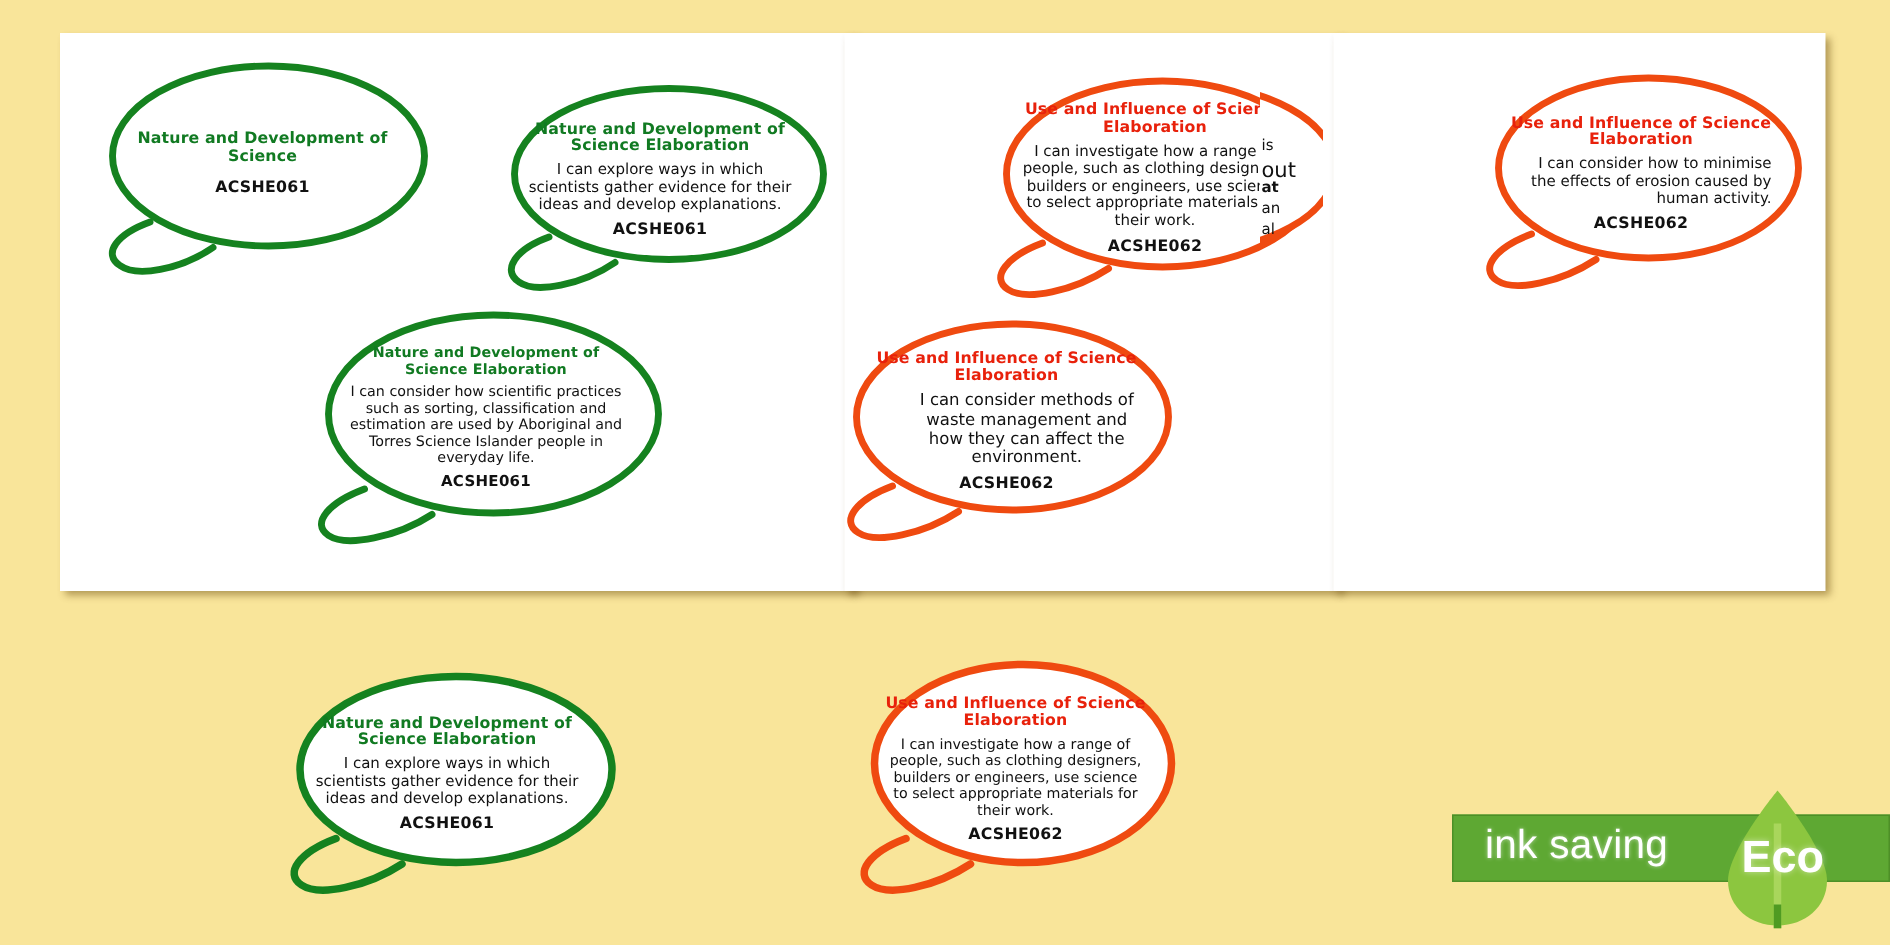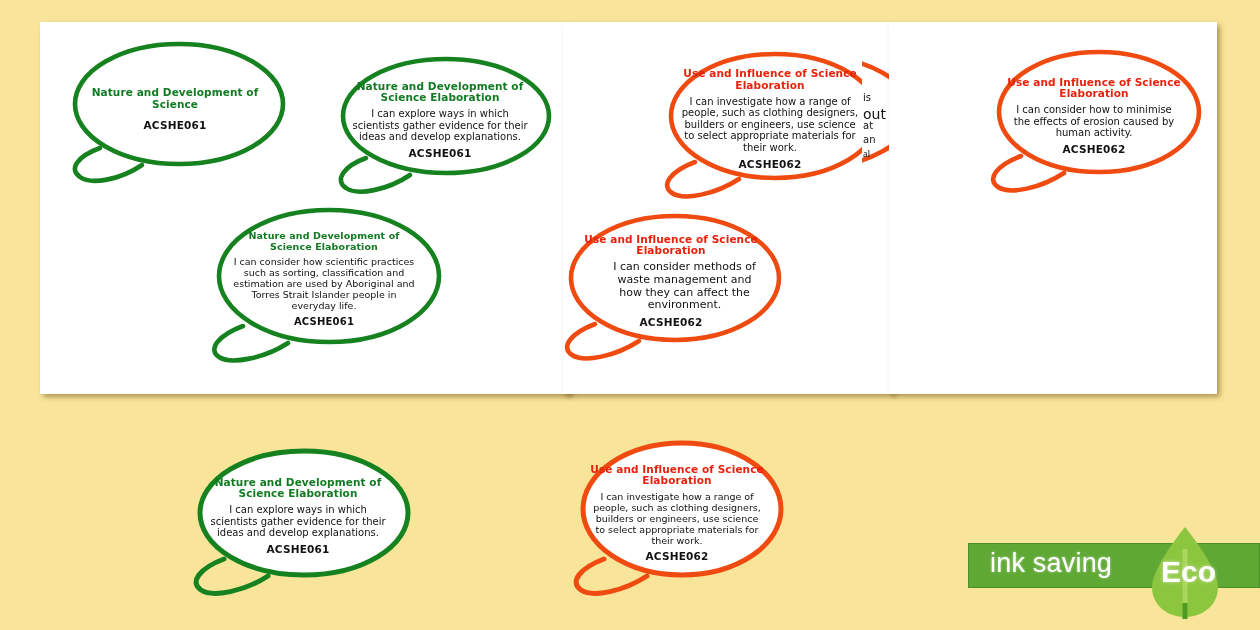--- a/index.html
+++ b/index.html
@@ -103,21 +103,21 @@
 
     <div class="bubble green" style="left:155px;top:182px;width:250px;height:162px;">
       <div class="shell">
         <svg viewBox="0 0 250 162" preserveAspectRatio="none">
           <ellipse cx="134" cy="72" rx="110" ry="66" fill="#fff" stroke="#15821f" stroke-width="4.6"></ellipse>
           <path d="M48 122 C24 131 12 145 24 153 C36 161 70 154 93 139" fill="none" stroke="#15821f" stroke-width="4.6" stroke-linecap="round"></path>
         </svg>
       </div>
       <div class="body" style="left:34px;right:26px;top:14px;bottom:26px;">
         <div class="b-title" style="font-size:9.5px;">Nature and Development of Science Elaboration</div>
-        <div class="b-text" style="font-size:9.5px;">I can consider how scientific practices such as sorting, classification and estimation are used by Aboriginal and Torres Strait Islander people in everyday life.</div>
+        <div class="b-text" style="font-size:9.5px;">I can consider how scientific practices such as sorting, classification and estimation are used by Aboriginal and Torres Science Islander people in everyday life.</div>
         <div class="b-code" style="font-size:10px;">ACSHE061</div>
       </div>
     </div>
   </div>
 
 
   <div class="sheet" style="left:563px;top:22px;width:330px;height:372px;">
 
     <div class="bubble orange" style="left:88px;top:26px;width:232px;height:152px;">
       <div class="shell">
@@ -141,46 +141,46 @@
         </svg>
       </div>
       <div class="body" style="left:28px;right:24px;top:16px;bottom:26px;">
         <div class="b-title" style="font-size:10.5px;">Use and Influence of Science Elaboration</div>
         <div class="b-text" style="font-size:11px;margin-left:27px;">I can consider methods of waste management and how they can affect the environment.</div>
         <div class="b-code" style="font-size:10.5px;">ACSHE062</div>
       </div>
     </div>
   </div>
 
-  <div class="frag" style="left:862px;top:50px;width:42px;height:140px;">
+  <div class="frag" style="left:840px;top:50px;width:42px;height:140px;">
     <div class="inner" style="left:-170px;top:0;width:230px;height:140px;">
       <svg viewBox="0 0 230 140" preserveAspectRatio="none" style="width:100%;height:100%;">
         <ellipse cx="118" cy="62" rx="102" ry="56" fill="#fff" stroke="#ef4a10" stroke-width="4.6"></ellipse>
         <path d="M40 104 C18 112 8 126 20 134 C31 142 62 136 84 121" fill="none" stroke="#ef4a10" stroke-width="4.6" stroke-linecap="round"></path>
       </svg>
     </div>
     <div class="frag-text" style="left:1px;top:42px;font-size:10px;">is</div>
     <div class="frag-text" style="left:1px;top:56px;font-size:14px;">out</div>
-    <div class="frag-text" style="left:1px;top:70px;font-size:10px;">at</div>
+    <div class="frag-text" style="left:1px;top:70px;font-size:10px;font-weight:bold;">at</div>
     <div class="frag-text" style="left:1px;top:84px;font-size:10px;">an</div>
-    <div class="frag-text" style="left:1px;top:98px;font-size:10px;font-family:Liberation Serif, serif;">al</div>
+    <div class="frag-text" style="left:1px;top:98px;font-size:10px;">al</div>
   </div>
 
   <div class="sheet" style="left:889px;top:22px;width:328px;height:372px;">
 
     <div class="bubble orange" style="left:92px;top:24px;width:222px;height:150px;">
       <div class="shell">
         <svg viewBox="0 0 222 150" preserveAspectRatio="none">
           <ellipse cx="118" cy="66" rx="100" ry="60" fill="#fff" stroke="#ef4a10" stroke-width="4.6"></ellipse>
           <path d="M40 110 C16 119 5 133 17 141 C29 149 60 142 83 127" fill="none" stroke="#ef4a10" stroke-width="4.6" stroke-linecap="round"></path>
         </svg>
       </div>
       <div class="body" style="left:26px;right:22px;top:14px;bottom:24px;">
         <div class="b-title" style="font-size:10.5px;">Use and Influence of Science Elaboration</div>
-        <div class="b-text" style="font-size:10px;">I can consider how to minimise the effects of erosion caused by human activity.</div>
+        <div class="b-text" style="font-size:10px;text-align:right;">I can consider how to minimise the effects of erosion caused by human activity.</div>
         <div class="b-code" style="font-size:10.5px;">ACSHE062</div>
       </div>
     </div>
   </div>
 
   <div class="bubble green" style="left:178px;top:443px;width:232px;height:156px;">
     <div class="shell">
       <svg viewBox="0 0 232 156" preserveAspectRatio="none">
         <ellipse cx="126" cy="70" rx="104" ry="62" fill="#fff" stroke="#15821f" stroke-width="5"></ellipse>
         <path d="M46 116 C22 125 11 139 23 147 C35 155 67 148 90 133" fill="none" stroke="#15821f" stroke-width="5" stroke-linecap="round"></path>

